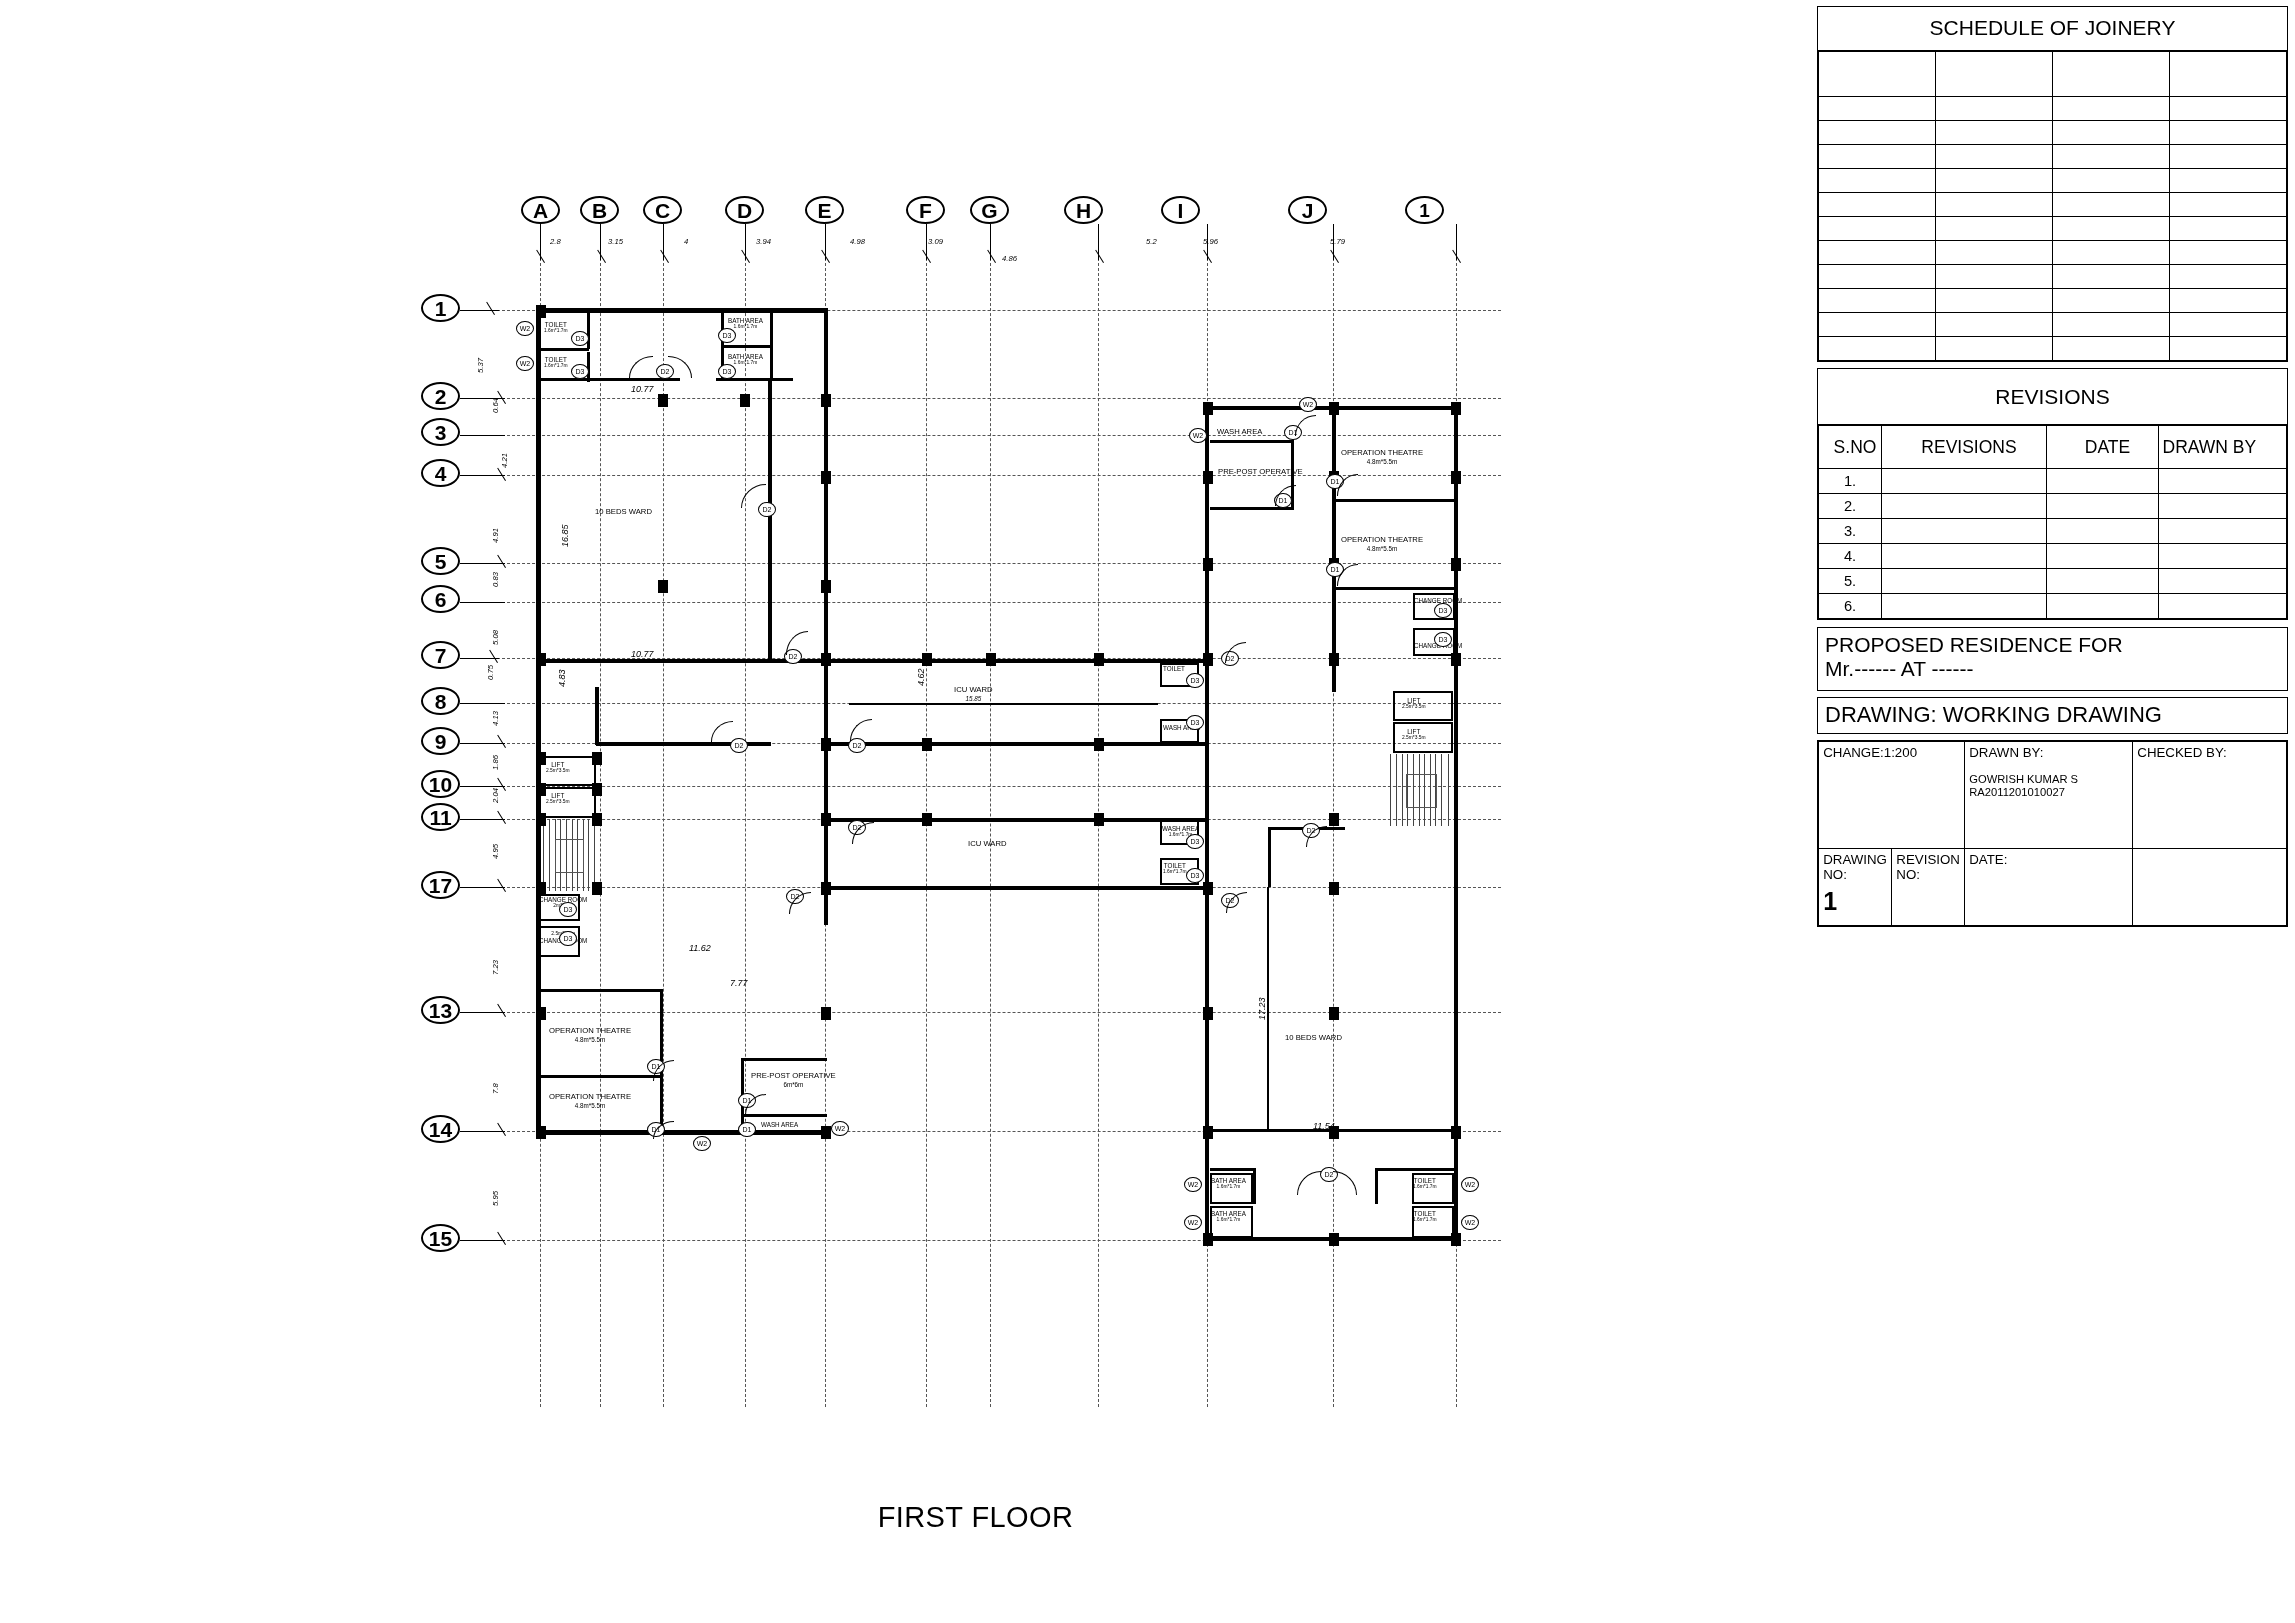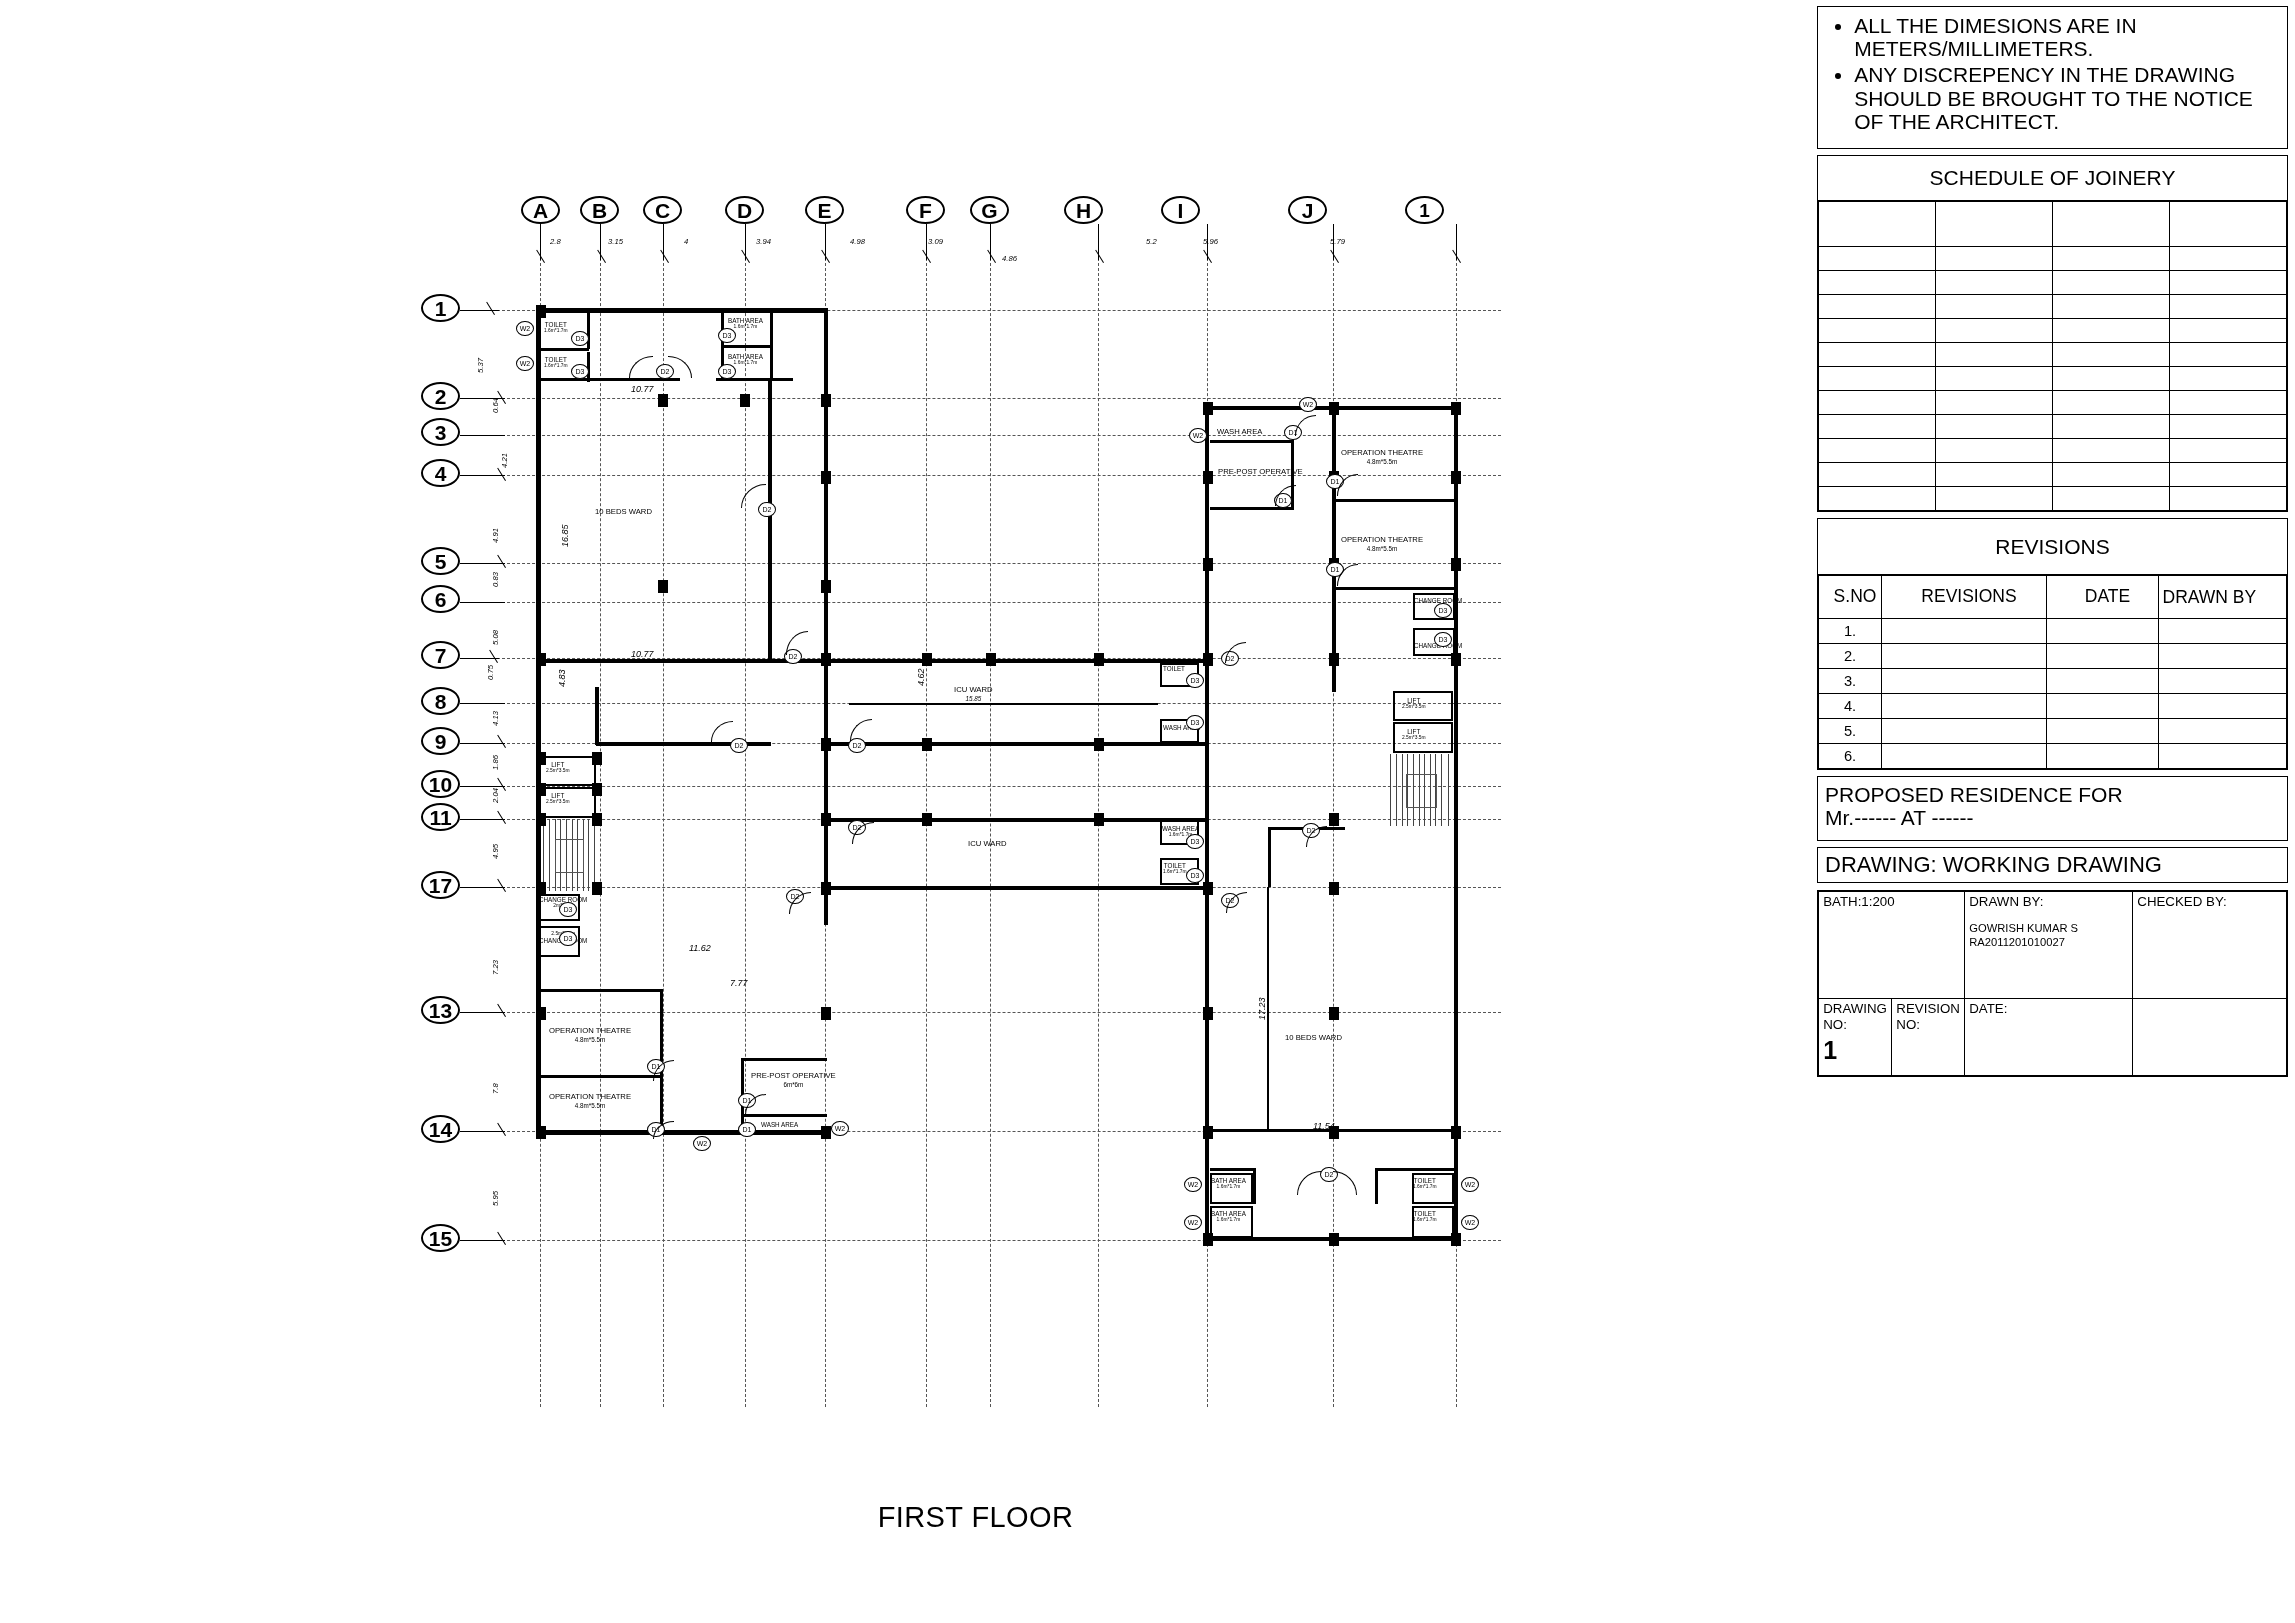--- a/index.html
+++ b/index.html
@@ -746,26 +746,20 @@
     <div class="lead" style="left:39px;top:935px;width:45px;"></div>
     <div class="lead" style="left:39px;top:1044px;width:45px;"></div>
 
   </div>
 
   <div id="floor-title">FIRST FLOOR</div>
 </div>
 
 <div id="title-block">
 
-  <div class="panel" id="notes-panel">
-    <ul id="notes-list">
-      <li>ALL THE DIMESIONS ARE IN METERS/MILLIMETERS.</li>
-      <li>ANY DISCREPENCY IN THE DRAWING SHOULD BE BROUGHT TO THE NOTICE OF THE ARCHITECT.</li>
-    </ul>
-  </div>
 
   <div class="panel" id="joinery-panel">
     <div class="ttl">SCHEDULE OF JOINERY</div>
     <table class="grid">
       <tbody>
           <tr>
             <td></td>
             <td></td>
             <td></td>
             <td></td>
@@ -898,21 +892,21 @@
 
   <div class="panel" id="drawing-panel">
     <div class="l1">DRAWING: WORKING DRAWING</div>
   </div>
 
   <div class="panel" id="foot-panel">
     <table>
       <tbody>
           <tr>
         <td class="big" colspan="2" style="width:31%;">
-          <span>BATH:1:200</span>
+          <span>CHANGE:1:200</span>
         </td>
         <td class="big" style="width:36%;">
           <span>DRAWN BY:</span>
           <div class="sub">
             <div>GOWRISH KUMAR S</div>
             <div>RA2011201010027</div>
           </div>
         </td>
         <td class="big" style="width:33%;">
           <span>CHECKED BY:</span>

